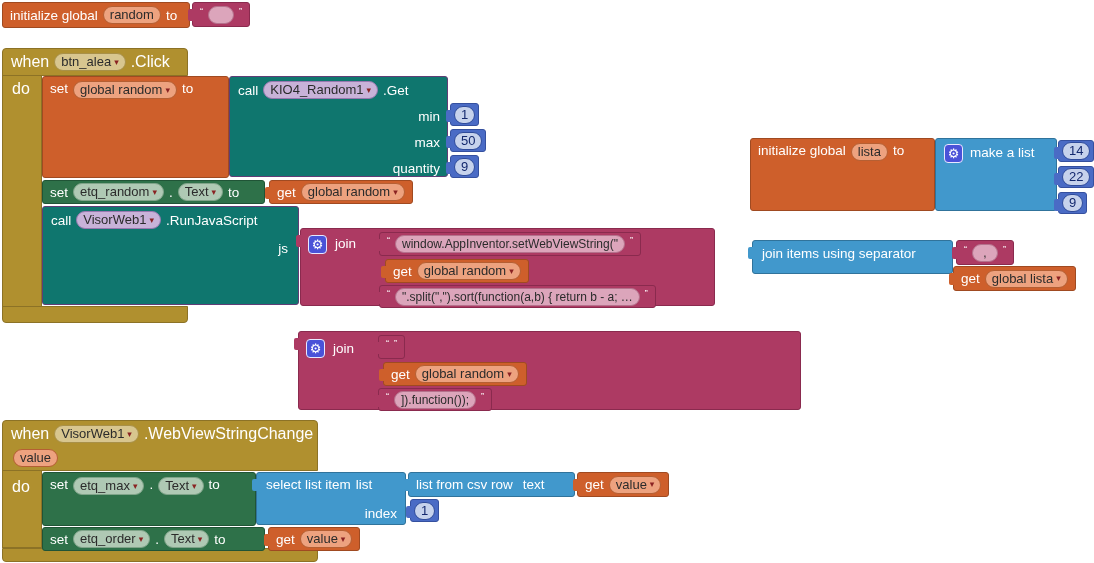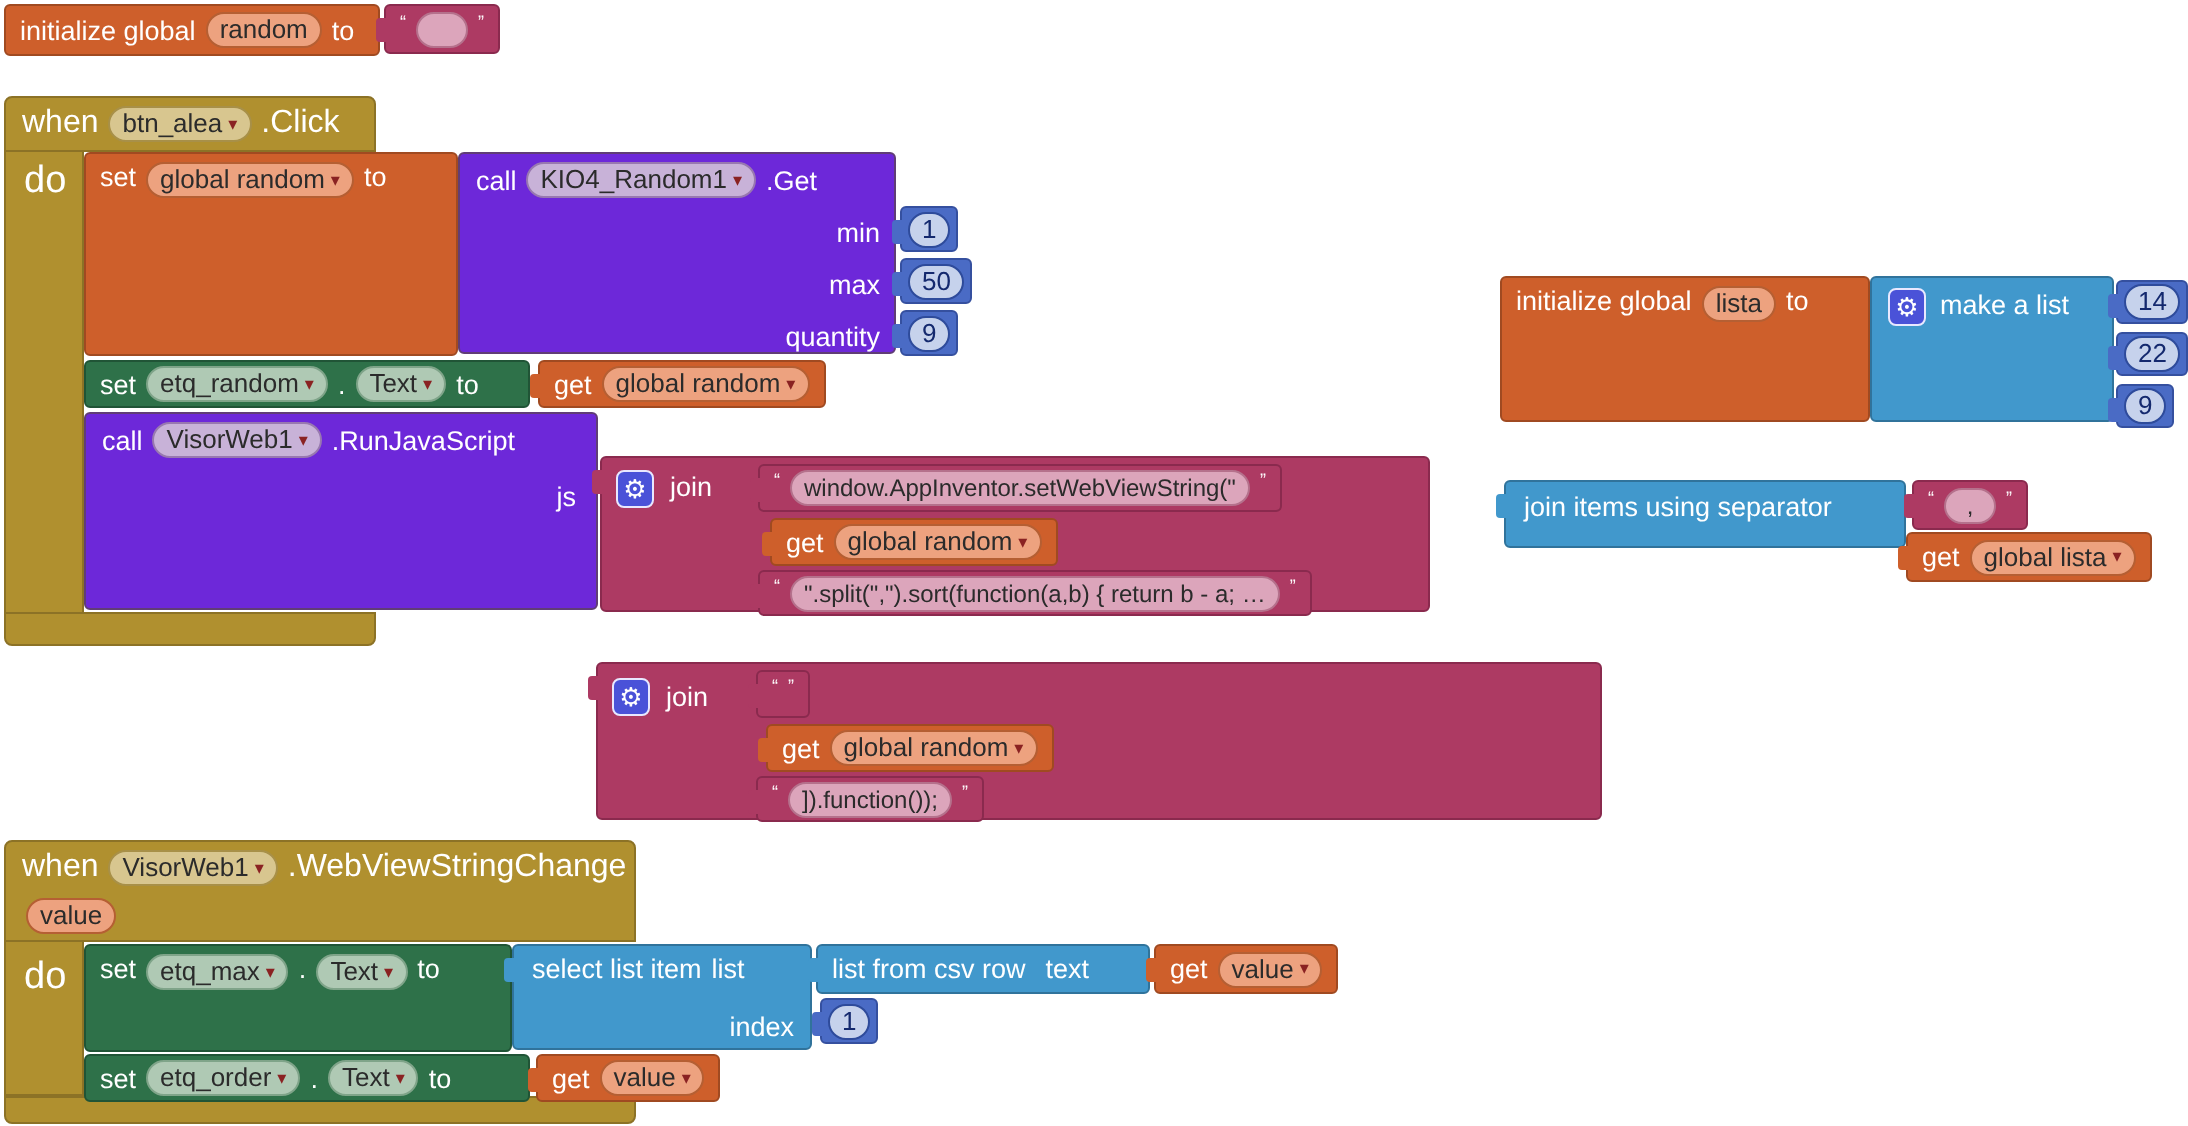--- a/index.html
+++ b/index.html
@@ -10,21 +10,21 @@
   .block { position:absolute; display:flex; align-items:center; gap:5px; padding:0 7px;
            border-radius:3px; border:1px solid rgba(0,0,0,.28); color:#fff;
            font-size:13.5px; white-space:nowrap; }
   .top   { align-items:flex-start; padding-top:4px; }
   .noPad { padding:0; }
   .bar   { position:absolute; border:1px solid rgba(0,0,0,.28); }
 
   .c-orange  { background:#CE5F2B; border-color:#A04A21;text-align:right; }
   .c-olive   { background:#B0902F; border-color:#8C7226; }
   .c-green   { background:#2E7149; border-color:#205436; }
-  .c-purple  { background:#6d28d9; border-color:#603D76; }
+  .c-purple  { background:#0f766e; border-color:#603D76; }
   .c-magenta { background:#AD3A63; border-color:#8A2A4E; }
   .c-blue    { background:#4198CC; border-color:#30739B; }
   .c-navy    { background:#4A6BC5; border-color:#35509F; padding:0 3px; }
 
   .field { display:inline-flex; align-items:center; gap:3px; border-radius:10px;
            padding:0 6px; height:18px; font-size:13px; color:#2b2b2b; line-height:18px; }
   .f-orange { background:#EDA27F; border:1px solid #B55F33; }
   .f-olive  { background:#D8C68F; border:1px solid #A89048; }
   .f-green  { background:#AFC9B4; border:1px solid #7FA489; }
   .f-purple { background:#C8B2D8; border:1px solid #9878B0; }
@@ -32,21 +32,21 @@
   .f-navy   { background:#C6D2EC; border:1px solid #2E4B9B; color:#14296E; min-width:18px; justify-content:center; }
 
   .dd { font-size:9px; color:#8a2222; line-height:1; }
   .q  { font-size:9px; position:relative; top:-4px; }
   .gear { width:19px; height:19px; border-radius:4px; background:#4A52D8; color:#fff;
           display:inline-flex; align-items:center; justify-content:center; font-size:13px;
           border:1px solid #e8e8ff; flex:0 0 auto; }
   .lbl { color:#fff; }
   .inner { position:absolute; display:flex; align-items:center; gap:5px; }
   .prow  { position:absolute; display:flex; align-items:center; justify-content:center; }
-  .doLbl { position:absolute; color:#fff; font-size:19px; }
+  .doLbl { position:absolute; color:#fff; font-size:16px; }
 
   .plug::before { content:""; position:absolute; left:-5px; top:6px; width:5px; height:12px;
                   background:inherit; border-radius:2px 0 0 2px; }
 </style>
 </head>
 <body>
 
 <div class="canvas">
 
   <div class="block c-orange" style="left:2px;top:2px;width:188px;height:26px">

